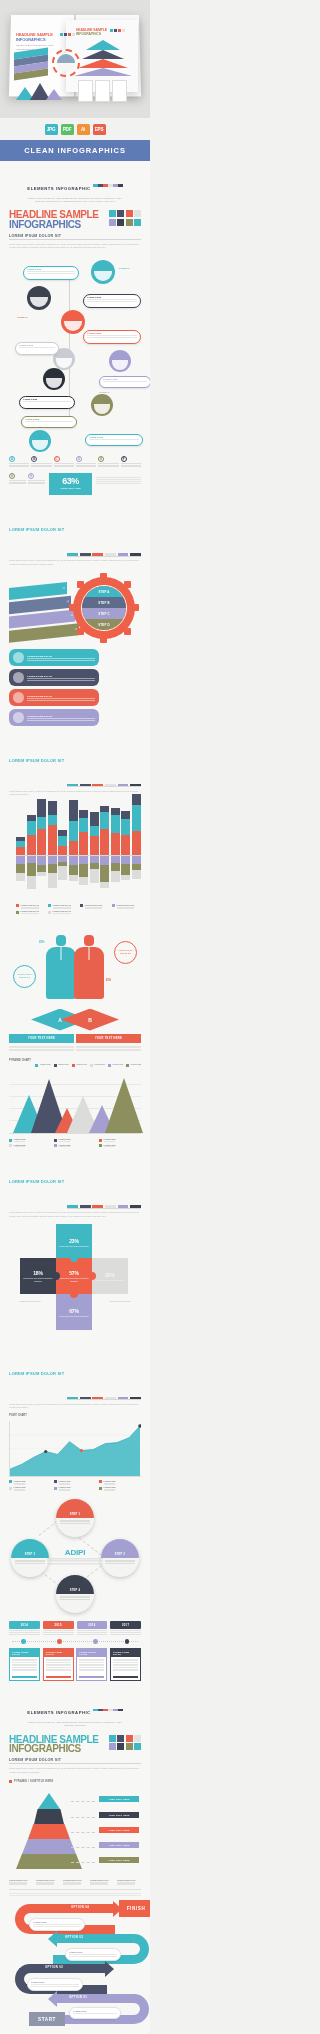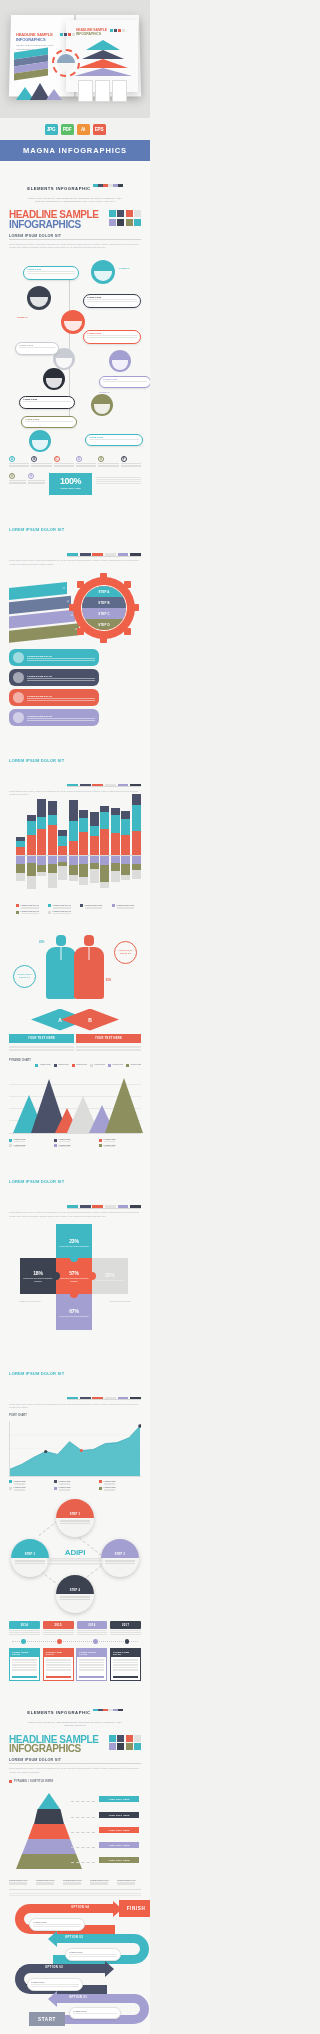--- a/index.html
+++ b/index.html
@@ -263,21 +263,21 @@
         <span>PDF</span>
       </div>
     <div class="badge" style="background:#f0923a">
         <span>Ai</span>
       </div>
     <div class="badge" style="background:#e8614d">
         <span>EPS</span>
       </div>
   </div>
 
-  <div class="banner">MAGNA  INFOGRAPHICS</div>
+  <div class="banner">CLEAN  INFOGRAPHICS</div>
 
   <div class="sheet">
 
     <div class="sec-top">
       <span class="elem-hd">ELEMENTS INFOGRAPHIC</span><span class="elem-bar">
           <i style="background:#3fb8c4"></i>
           <i style="background:#4a5169"></i>
           <i style="background:#e8614d"></i>
           <i style="background:#e2e2e0"></i>
           <i style="background:#a39fd0"></i>
@@ -427,21 +427,21 @@
         <div class="icobox" style="width:17px">
             <div class="icocirc" style="border-color:#a39fd0;color:#a39fd0">H</div>
             <div class="icolines">
               <i></i>
               <i></i>
               <i></i>
             </div>
           </div>
       </div>
       <div class="pct-box">
-        <b>100%</b>
+        <b>63%</b>
         <span>LOREM TEXT HERE</span>
       </div>
       <div style="flex:1;padding-top:4px;">
         <div style="height:.5px;background:#e4e4e2;margin-bottom:1.6px"></div>
         <div style="height:.5px;background:#e4e4e2;margin-bottom:1.6px"></div>
         <div style="height:.5px;background:#e4e4e2;margin-bottom:1.6px"></div>
         <div style="height:.5px;background:#e4e4e2;margin-bottom:1.6px"></div>
       </div>
     </div>
 

